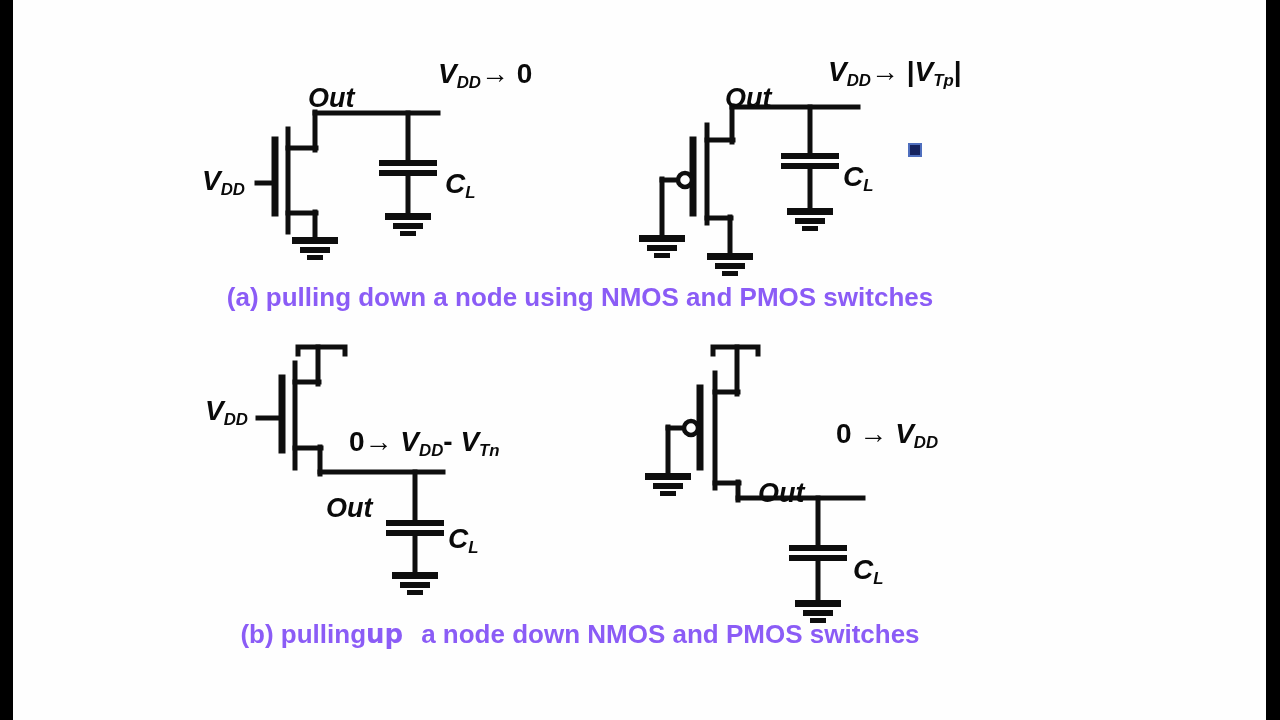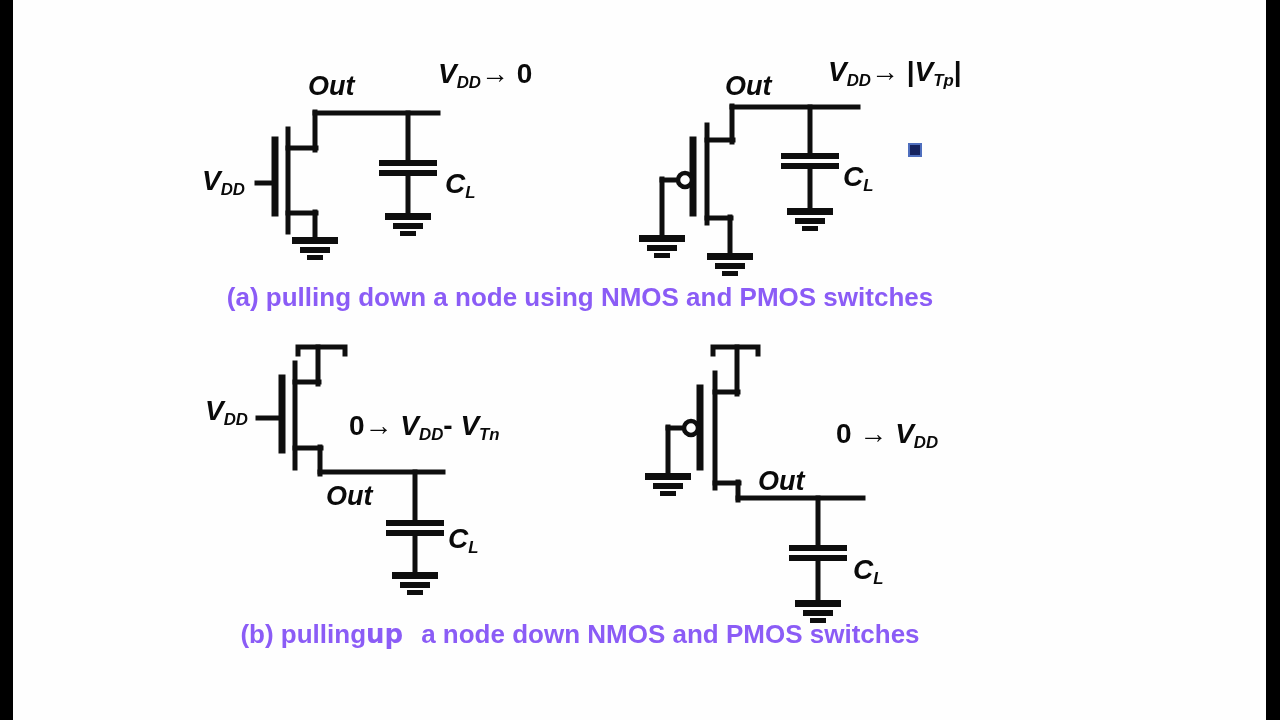--- a/index.html
+++ b/index.html
@@ -24,21 +24,21 @@
   .wire{stroke:#0e0e0e;stroke-width:5;fill:none;stroke-linecap:square;}
   .gatebar{stroke:#0e0e0e;stroke-width:7;fill:none;stroke-linecap:square;}
   .bubble{stroke:#0e0e0e;stroke-width:4.5;fill:#fefefe;}
   .plate{fill:#0e0e0e;}
   .gndfill{fill:#0e0e0e;}
 
   .lbl{
     position:absolute;color:#0a0a0a;font-weight:700;
     font-size:28px;line-height:1.1;white-space:nowrap;
   }
-  .lbl-out{font-style:italic;font-size:27px;}
+  .lbl-out{font-style:italic;font-size:27px;margin-top:12px;}
   .seg{display:inline;}
   .seg-b{font-style:normal;}
   .seg-bi{font-style:italic;}
   .seg-sub{font-style:italic;font-size:0.6em;vertical-align:-0.30em;}
 
   .caption{
     position:absolute;left:180px;width:800px;text-align:center;
     color:#8b5cf6;font-size:26px;font-weight:700;line-height:34px;
     white-space:nowrap;
   }
@@ -129,21 +129,21 @@
     <path class="wire" d="M40 110 H66"></path>
     <path class="wire" d="M65 109 V136"></path>
     <path class="wire" d="M65 134 H188"></path>
     <path class="wire" d="M160 134 V182"></path>
     <rect class="plate" x="131" y="182" width="58" height="6"></rect>
     <rect class="plate" x="131" y="192" width="58" height="6"></rect>
     <path class="wire" d="M160 198 V234"></path>
     <use href="#gnd" x="160" y="234"></use>
   </svg>
   <span class="lbl" style="left:205px;top:396px"><span class="seg seg-bi">V</span><span class="seg seg-sub">DD</span></span>
-  <span class="lbl" style="left:349px;top:411px"><span class="seg seg-b">0</span><span class="seg seg-b">→ </span><span class="seg seg-bi">V</span><span class="seg seg-sub">DD</span><span class="seg seg-b">- </span><span class="seg seg-bi">V</span><span class="seg seg-sub">Tn</span></span>
+  <span class="lbl" style="left:349px;top:427px"><span class="seg seg-b">0</span><span class="seg seg-b">→ </span><span class="seg seg-bi">V</span><span class="seg seg-sub">DD</span><span class="seg seg-b">- </span><span class="seg seg-bi">V</span><span class="seg seg-sub">Tn</span></span>
   <span class="lbl lbl-out" style="left:326px;top:482px">Out</span>
   <span class="lbl" style="left:448px;top:524px"><span class="seg seg-bi">C</span><span class="seg seg-sub">L</span></span>
 
   <svg class="circ" style="left:645px;top:338px" width="240" height="292" viewBox="0 0 240 292">
     <path class="wire" d="M68 16 V9 H113 V16"></path>
     <path class="wire" d="M92 9 V56"></path>
     <path class="wire" d="M70 54 H93"></path>
     <path class="wire" d="M70 35 V150"></path>
     <path class="gatebar" d="M55 50 V129"></path>
     <circle class="bubble" cx="46" cy="90" r="7"></circle>

